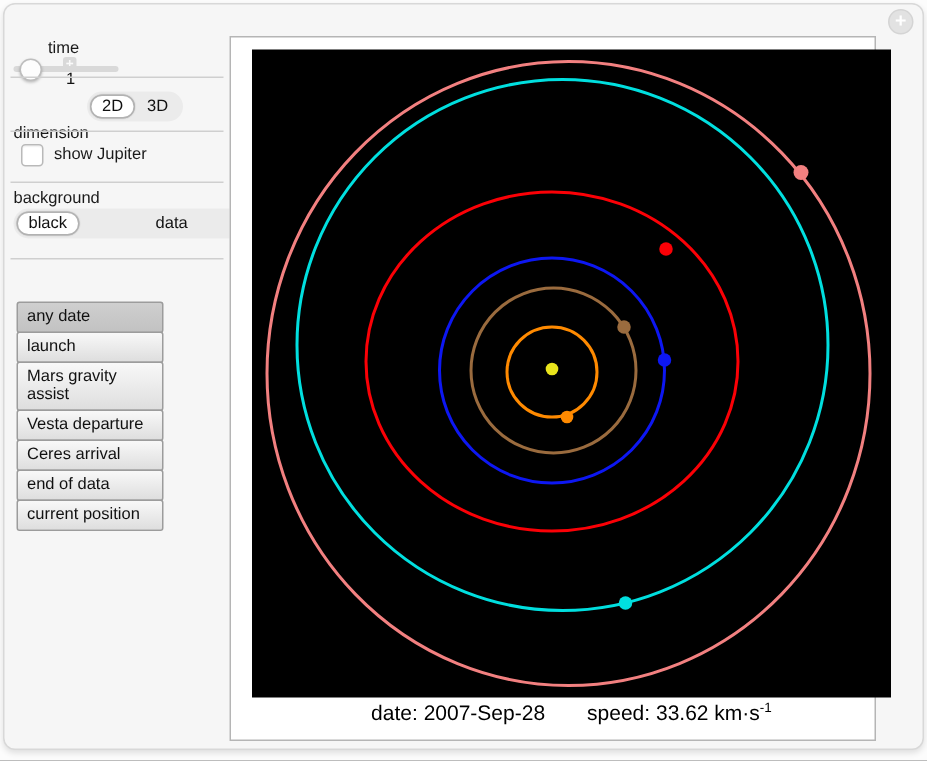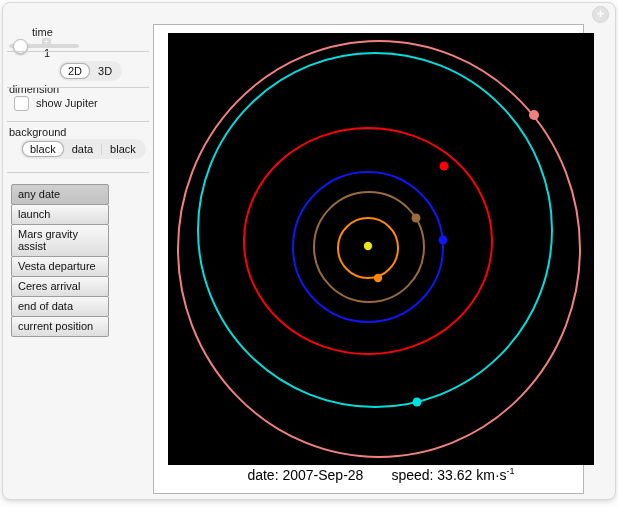--- a/index.html
+++ b/index.html
@@ -30,22 +30,22 @@
   .seg{display:inline-flex;align-items:center;background:#ebebeb;border-radius:10px;height:20px;padding:0 2px;}
   .seg-opt{font-size:11px;color:#111;padding:2px 8px;cursor:pointer;white-space:nowrap;}
   .seg-opt.selected{background:#fff;border:1px solid #b2b2b2;border-radius:9px;padding:1px 7px;
                     box-shadow:0 0 1px rgba(0,0,0,.25);}
   .seg-sep{width:1px;height:11px;background:#d2d2d2;}
   .jup-row{left:11px;top:92px;height:16px;}
   .checkbox{width:13px;height:13px;background:#fff;border:1px solid #b9b9b9;border-radius:3px;
             cursor:pointer;box-shadow:inset 0 1px 1px rgba(0,0,0,.06);}
   .jup-row .lbl{margin-left:7px;text-align:center;}
   .bg-label{position:absolute;left:6px;top:123px;}
-  .bg-seg{position:absolute;left:17px;top:136px;}
-  .presets{position:absolute;left:8px;top:181px;width:98px;}
+  .bg-seg{position:absolute;left:6px;top:136px;gap:43px;}
+  .presets{position:absolute;left:8px;top:198px;width:98px;}
   .preset{box-sizing:border-box;width:98px;border:1px solid #9c9c9c;margin-top:-1px;border-radius:2px;
           background:linear-gradient(#f8f8f8,#dedede);font-size:11px;color:#111;
           padding:3px 6px 4px 6px;cursor:pointer;}
   .preset:first-child{margin-top:0;}
   .preset.selected{background:linear-gradient(#cfcfcf,#c2c2c2);}
   
   .plot-panel{position:absolute;left:150px;top:21px;width:431px;height:470px;background:#fff;
               border:1px solid #b5b5b5;box-sizing:border-box;}
   .plot-black{position:absolute;left:14px;top:8px;width:426px;height:432px;background:#000;}
   .plot-black svg{display:block;width:426px;height:432px;}

